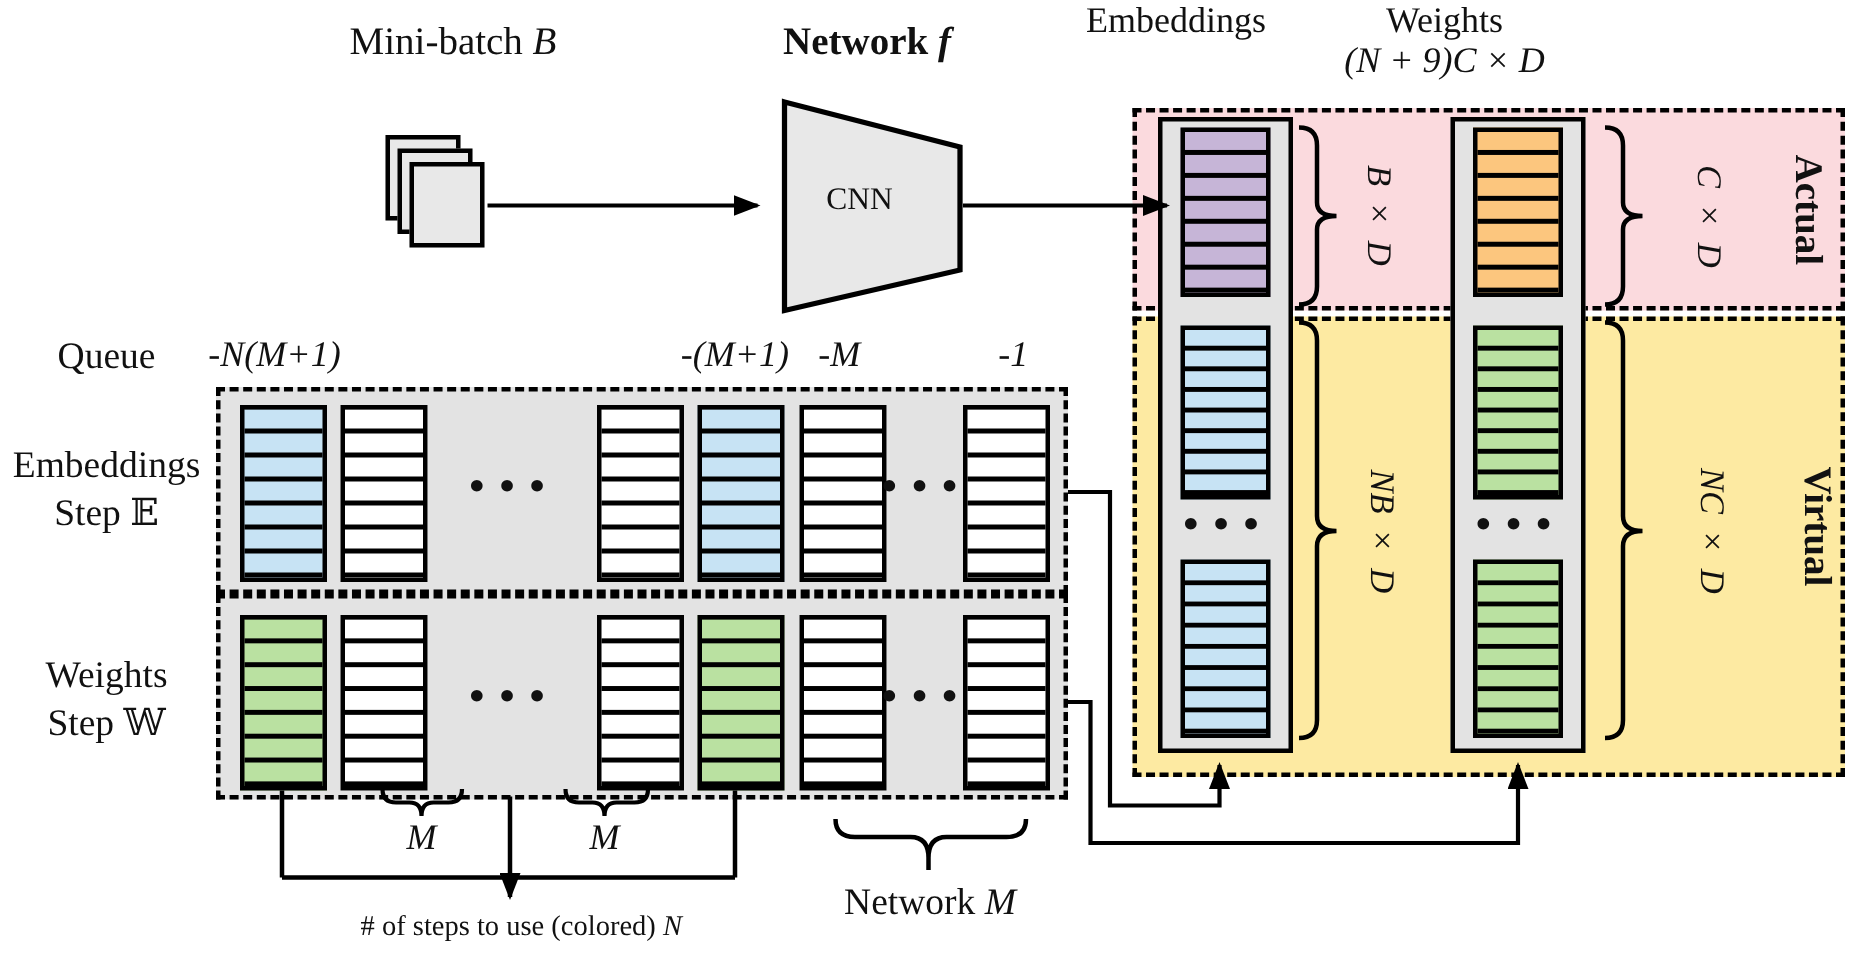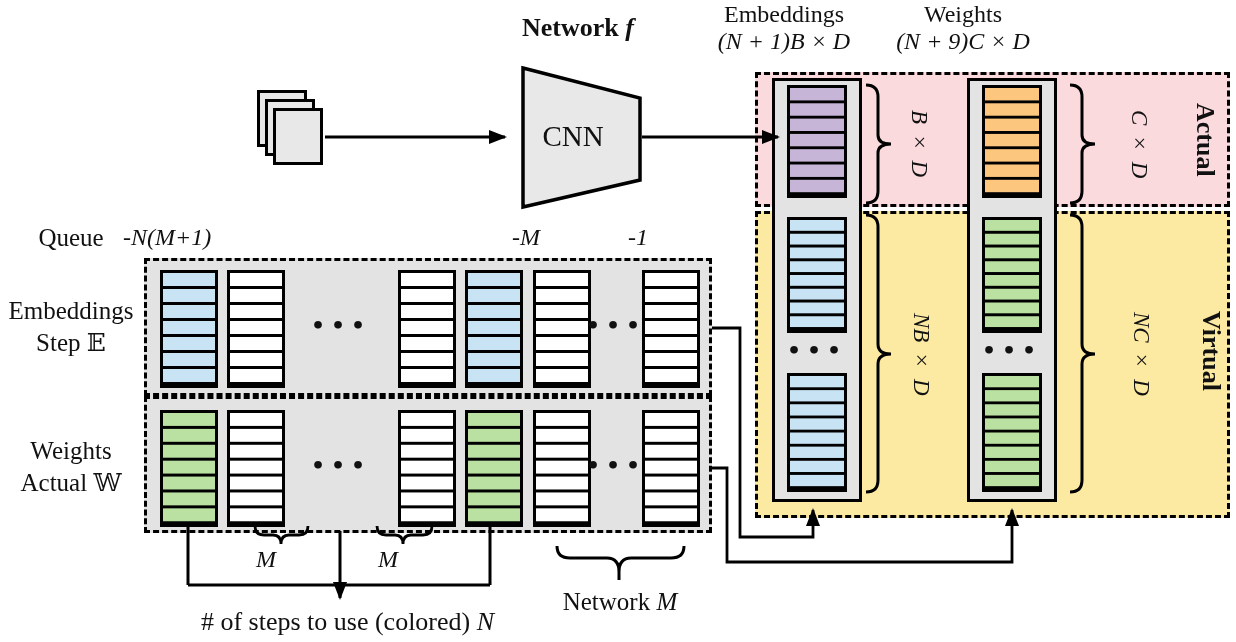--- a/index.html
+++ b/index.html
@@ -14,21 +14,21 @@
   .sq{position:absolute;border:3px solid #000;}
   .lbl{position:absolute;font-size:25px;text-align:center;white-space:nowrap;}
   .math{font-style:italic;}
   .hdr{position:absolute;text-align:center;font-size:24px;line-height:27px;white-space:nowrap;}
   .dots{position:absolute;text-align:center;font-weight:bold;font-size:22px;letter-spacing:6px;
         font-family:"DejaVu Sans","Liberation Sans",sans-serif;}
   .vlabel{position:absolute;writing-mode:vertical-rl;text-orientation:mixed;font-style:italic;
           font-size:23px;display:flex;align-items:center;justify-content:center;white-space:nowrap;}
   .vtitle{position:absolute;writing-mode:vertical-rl;text-orientation:mixed;font-weight:bold;
           font-size:26px;display:flex;align-items:center;justify-content:center;white-space:nowrap;}
-  .step{position:absolute;font-size:24px;font-style:italic;white-space:nowrap;}
+  .step{position:absolute;font-size:24px;font-style:italic;text-align:center;white-space:nowrap;}
   svg.overlay{position:absolute;left:0;top:0;pointer-events:none;}
 </style>
 </head>
 <body>
 
 <div id="canvas">
 
   <div class="region" style="left: 755px; top: 72px; width: 475px; height: 135px; background-color: rgb(251, 218, 222);"></div>
   <div class="region" style="left: 755px; top: 211px; width: 475px; height: 307px; background-color: rgb(253, 234, 162);"></div>
 
@@ -90,57 +90,60 @@
     <path d="M 1070,215 Q 1082,215 1082,227 L 1082,344 Q 1082,354 1095,354 Q 1082,354 1082,364 L 1082,480 Q 1082,492 1070,492" stroke="#000" stroke-width="3" fill="none"></path>
 
     <path d="M 255,526 Q 255,535 264,535 L 273,535 Q 281,535 281,544 Q 281,535 289,535 L 299,535 Q 308,535 308,526" stroke="#000" stroke-width="2.8" fill="none"></path>
     <path d="M 377,526 Q 377,535 386,535 L 395,535 Q 403,535 403,544 Q 403,535 411,535 L 423,535 Q 432,535 432,526" stroke="#000" stroke-width="2.8" fill="none"></path>
     <path d="M 557,546 Q 557,558 570,558 L 607,558 Q 619,558 619,572 L 619,580 L 619,572 Q 619,558 631,558 L 671,558 Q 684,558 684,546" stroke="#000" stroke-width="3" fill="none"></path>
 
     <path d="M 188,527 V 585 M 490,527 V 585 M 188,585 H 490" stroke="#000" stroke-width="3" fill="none"></path>
     <path d="M 340,531 V 598" stroke="#000" stroke-width="3" fill="none" marker-end="url(#ah)"></path>
   </svg>
 
+  <div class="lbl" style="left:212px;top:13px;width:180px;font-size:26px;">
+    <span>Mini-batch</span>&nbsp;<span class="math">B</span>
+  </div>
   <div class="lbl" style="left:488px;top:13px;width:180px;font-size:26px;font-weight:bold;">
     <span>Network</span>&nbsp;<span class="math">f</span>
   </div>
-  <div class="lbl" style="left:523px;top:120px;width:100px;font-size:29px;">CNN</div>
+  <div class="lbl" style="left:523px;top:120px;width:100px;font-size:21px;">CNN</div>
 
   <div class="hdr" style="left:694px;top:1px;width:180px;">
     <div>Embeddings</div>
-    <div class="math">(N + 1)B × D</div>
   </div>
   <div class="hdr" style="left:873px;top:1px;width:180px;">
     <div>Weights</div>
     <div class="math">(N + 9)C × D</div>
   </div>
 
   <div class="vlabel" style="left:906px;top:88px;height:112px;">B × D</div>
   <div class="vlabel" style="left:1126px;top:88px;height:112px;">C × D</div>
   <div class="vlabel" style="left:908px;top:293px;height:122px;">NB × D</div>
   <div class="vlabel" style="left:1128px;top:293px;height:122px;">NC × D</div>
   <div class="vtitle" style="left:1190px;top:94px;height:92px;">Actual</div>
   <div class="vtitle" style="left:1196px;top:304px;height:94px;">Virtual</div>
 
   <div class="lbl" style="left:36px;top:224px;width:70px;font-size:25px;">Queue</div>
   <div class="step" style="left:123px;top:224px;width:120px;">-N(M+1)</div>
+  <div class="step" style="left:430px;top:224px;width:120px;">-(M+1)</div>
   <div class="step" style="left:512px;top:224px;width:95px;">-M</div>
   <div class="step" style="left:628px;top:224px;width:95px;">-1</div>
 
   <div class="lbl" style="left:0px;top:295px;width:142px;line-height:32px;">
     <div>Embeddings</div>
     <div>Step 𝔼</div>
   </div>
   <div class="lbl" style="left:0px;top:435px;width:142px;line-height:32px;">
     <div>Weights</div>
-    <div>Actual 𝕎</div>
+    <div>Step 𝕎</div>
   </div>
 
   <div class="step" style="left:256px;top:546px;width:50px;">M</div>
   <div class="step" style="left:378px;top:546px;width:50px;">M</div>
   <div class="lbl" style="left:530px;top:588px;width:180px;font-size:25px;">
     <span>Network</span>&nbsp;<span class="math">M</span>
   </div>
-  <div class="lbl" style="left:140px;top:607px;width:415px;font-size:26px;">
+  <div class="lbl" style="left:140px;top:607px;width:415px;font-size:19px;">
     <span># of steps to use (colored)</span>&nbsp;<span class="math">N</span>
   </div>
 
 </div>
 
 </body></html>

